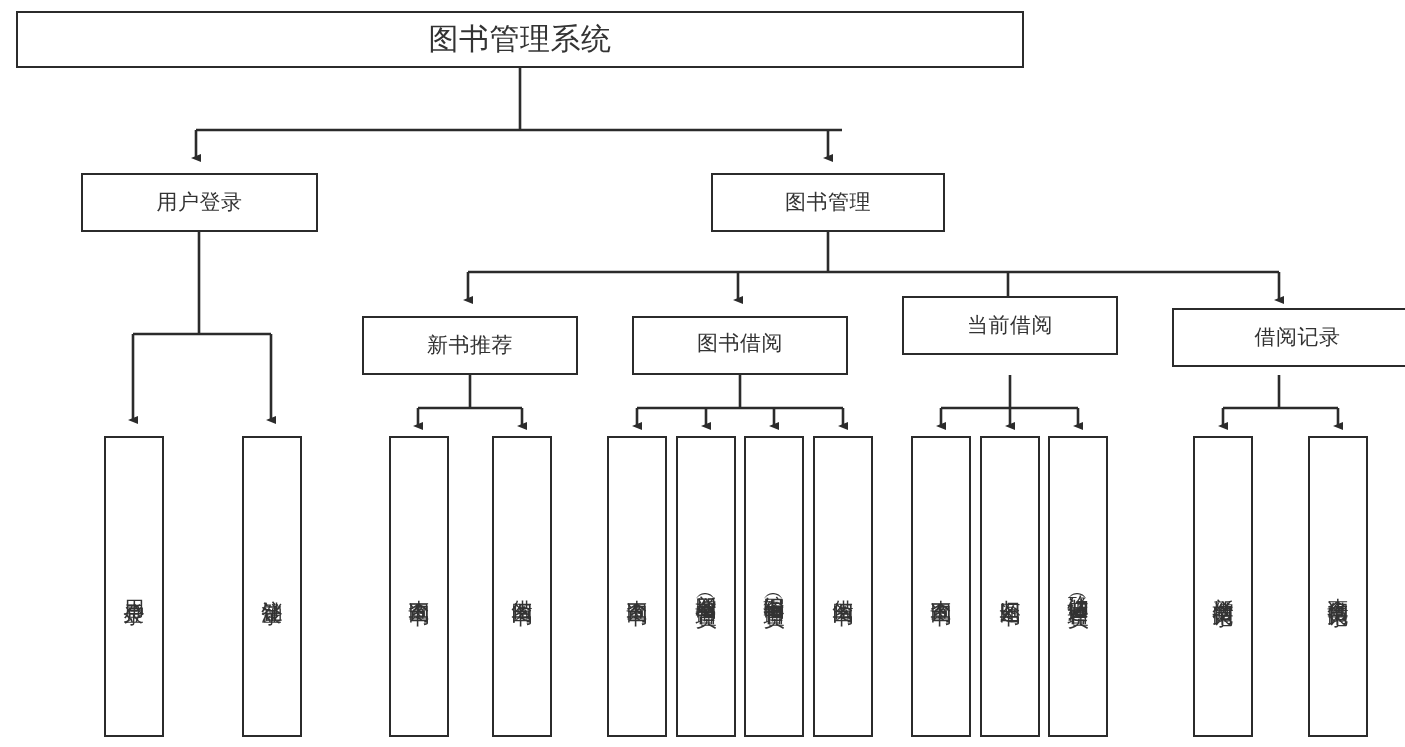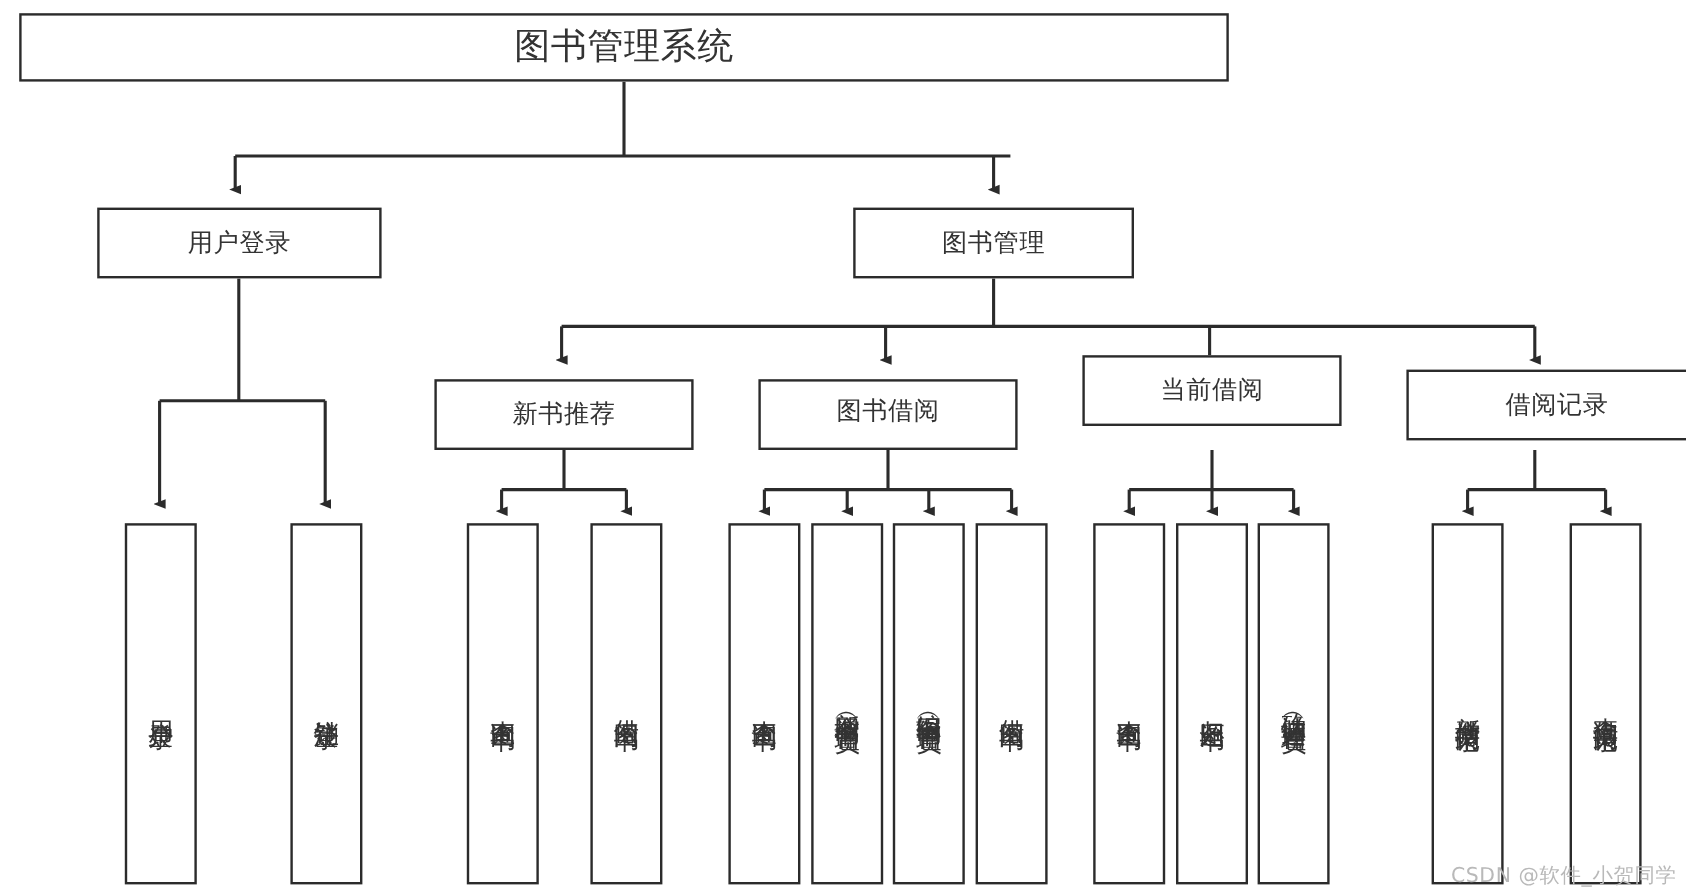--- a/index.html
+++ b/index.html
@@ -187,15 +187,14 @@
     <span class="label">确认归还（管理员）</span>
   </div>
 
   <div class="node leaf" style="left:1193px; top:436px; width:60px; height:301px;">
     <span class="label">新增借阅记录</span>
   </div>
   <div class="node leaf" style="left:1308px; top:436px; width:60px; height:301px;">
     <span class="label">查询借阅记录</span>
   </div>
 
-  <div id="watermark">CSDN @软件_小贺同学</div>
 
 </div>
 
 </body></html>

